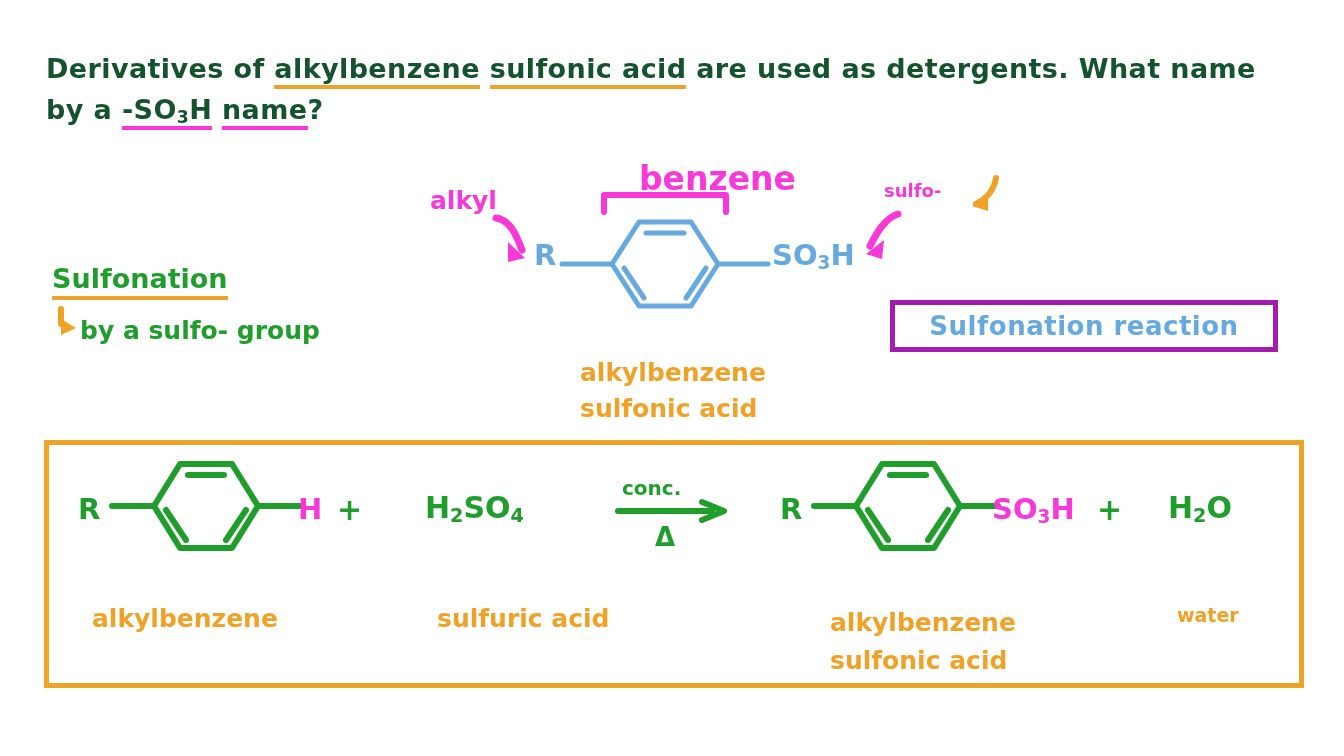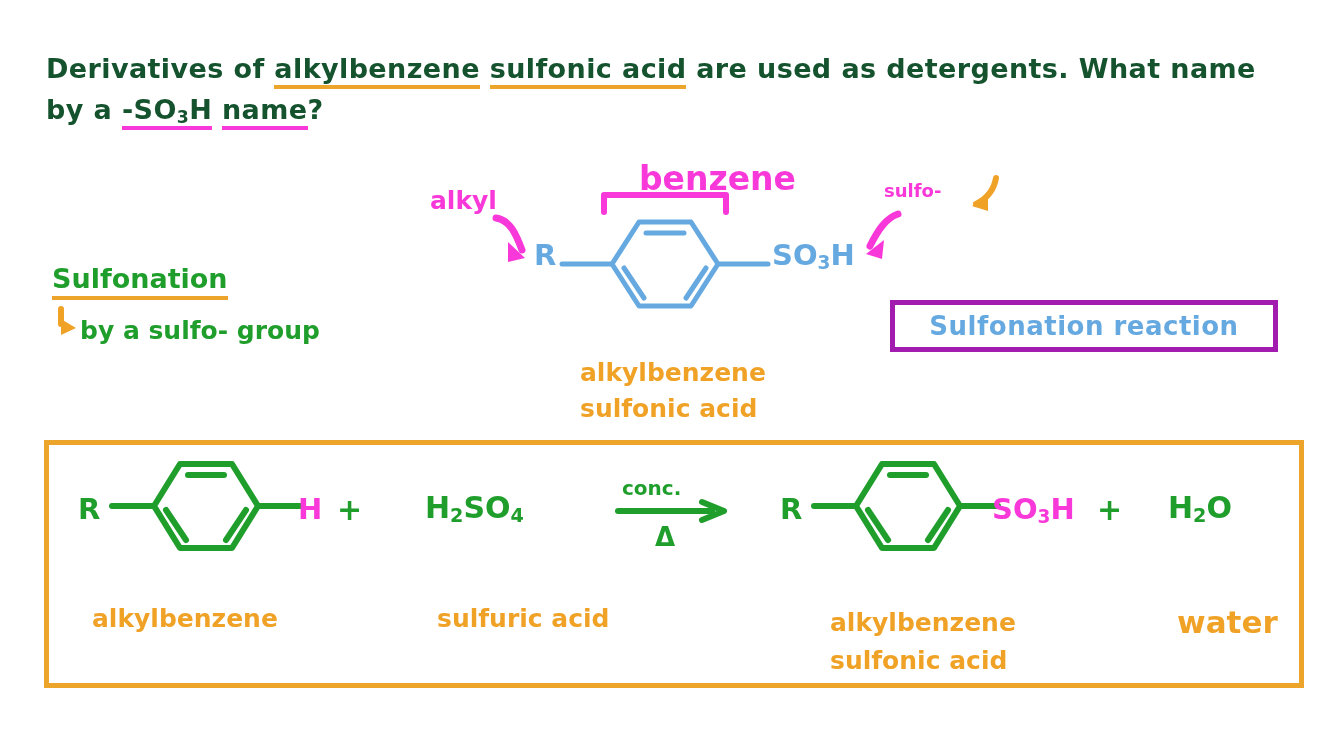--- a/index.html
+++ b/index.html
@@ -108,21 +108,21 @@
   #atom-H-left  { left: 298px; top: 492px; font-size: 29px; }
   #atom-R-right { left: 780px; top: 492px; font-size: 29px; }
   #group-so3h-right { left: 992px; top: 492px; font-size: 29px; }
 
   #cond-above { left: 622px; top: 476px; font-size: 20px; }
   #cond-below { left: 655px; top: 522px; font-size: 26px; }
 
   #name-reactant1 { left: 92px;  top: 604px; font-size: 25px; }
   #name-reactant2 { left: 423px; top: 604px; font-size: 25px; margin-left: 14px; }
   #name-product1  { left: 830px; top: 604px; font-size: 25px; line-height: 38px; white-space: nowrap; }
-  #name-product2  { left: 1177px; top: 604px; font-size: 31px; }
+  #name-product2  { left: 1177px; top: 604px; font-size: 19px; }
 
   svg { overflow: visible; }
 </style>
 </head>
 <body>
 
 <div class="abs" id="question-block">
   <div class="qline">
     <span>Derivatives of </span><span class="u-orange">alkylbenzene</span><span> </span><span class="u-orange">sulfonic acid</span><span> are used as detergents. What name</span>
   </div>

